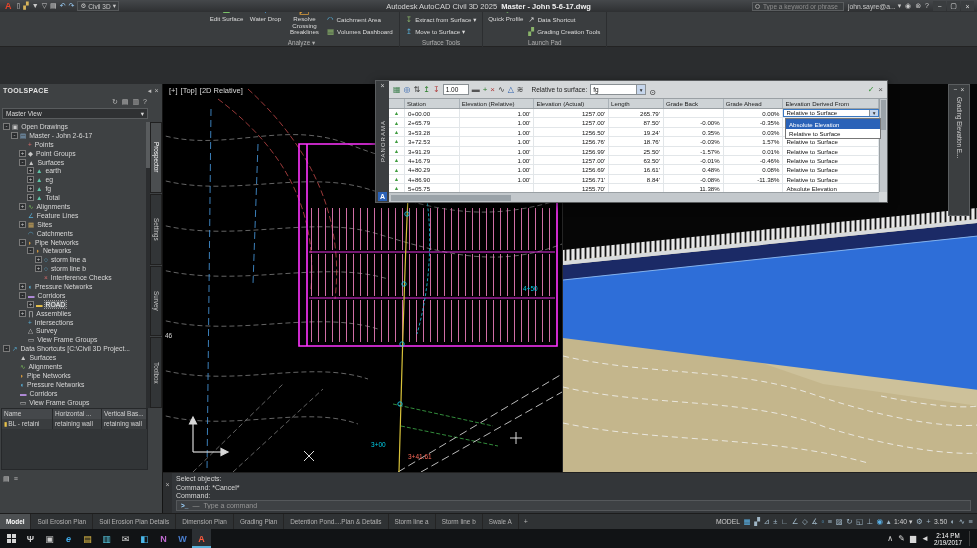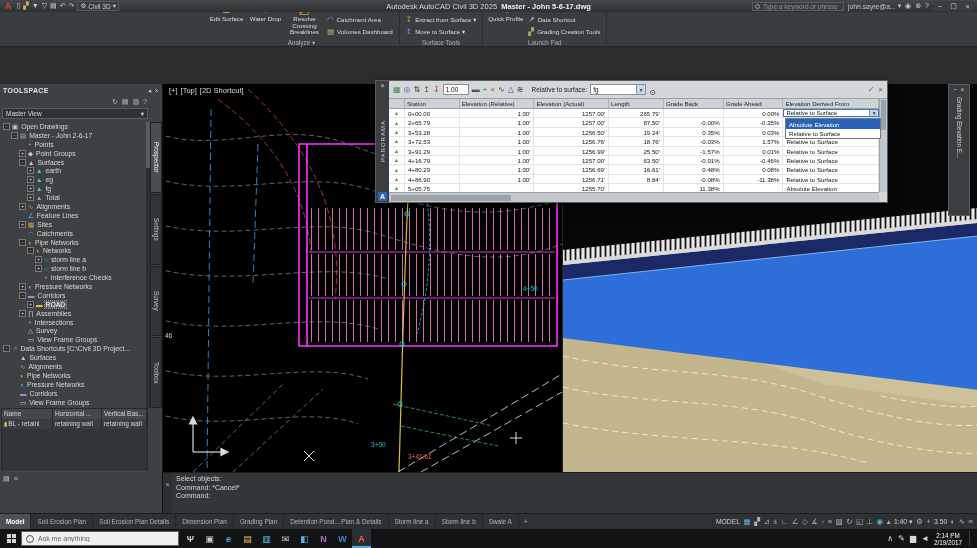--- a/index.html
+++ b/index.html
@@ -501,21 +501,21 @@
     <div class="tsbot" id="ts-bot-icons">
         <span class="hicn">▤</span>
         <span class="hicn">≡</span>
       </div>
   </div>
 
   <div class="vp2d">
     <div class="vpc">
       <span>[+]</span>
       <span>[Top]</span>
-      <span>[2D Shortcut]</span>
+      <span>[2D Relative]</span>
     </div>
     <div id="vp2d-labels">
         <span class="vplabel" style="left: 2px; top: 248px; color: rgb(216, 216, 216);">46</span>
         <span class="vplabel" style="left: 208px; top: 357px; color: rgb(0, 207, 232);">3+00</span>
         <span class="vplabel" style="left: 245px; top: 369px; color: rgb(255, 106, 90);">3+41.61</span>
         <span class="vplabel" style="left: 360px; top: 201px; color: rgb(0, 207, 232);">4+50</span>
       </div>
     <svg width="399" height="388" viewBox="0 0 399 388">
       <defs>
         <pattern id="stalls" width="7" height="46" patternUnits="userSpaceOnUse">
@@ -794,20 +794,25 @@
 
   <div class="cmdline">
     <div class="cmd-rail">
       <span>×</span>
     </div>
     <div id="cmd-history">
         <div>Select objects:</div>
         <div>Command: *Cancel*</div>
         <div>Command:</div>
       </div>
+    <div class="cmd-input">
+      <span class="cmd-prompt">&gt;_</span>
+      <span class="cmd-dash">—</span>
+      <input class="cmd-in" placeholder="Type a command" style="">
+    </div>
   </div>
 
   <div class="bottombar">
     <div id="layout-tabs">
         <div class="ltab active">Model</div>
         <div class="ltab">Soil Erosion Plan</div>
         <div class="ltab">Soil Erosion Plan Details</div>
         <div class="ltab">Dimension Plan</div>
         <div class="ltab">Grading Plan</div>
         <div class="ltab">Detention Pond....Plan &amp; Details</div>
@@ -846,24 +851,20 @@
 
   <div class="taskbar">
     <div class="startbtn">
       <div class="winlogo">
           <div></div>
           <div></div>
           <div></div>
           <div></div>
         </div>
     </div>
-    <div class="tsearch">
-      <span class="cortana"></span>
-      <input placeholder="Ask me anything" style="">
-    </div>
     <div id="task-items">
         <div class="titask" style="color: rgb(207, 207, 207);">Ψ</div>
         <div class="titask" style="color: rgb(207, 207, 207);">▣</div>
         <div class="titask italic" style="color: rgb(63, 169, 232);">e</div>
         <div class="titask" style="color: rgb(232, 194, 74);">▤</div>
         <div class="titask" style="color: rgb(90, 208, 232);">▥</div>
         <div class="titask" style="color: rgb(224, 224, 224);">✉</div>
         <div class="titask" style="color: rgb(74, 182, 232);">◧</div>
         <div class="titask" style="color: rgb(192, 106, 208);">N</div>
         <div class="titask" style="color: rgb(74, 127, 208);">W</div>

